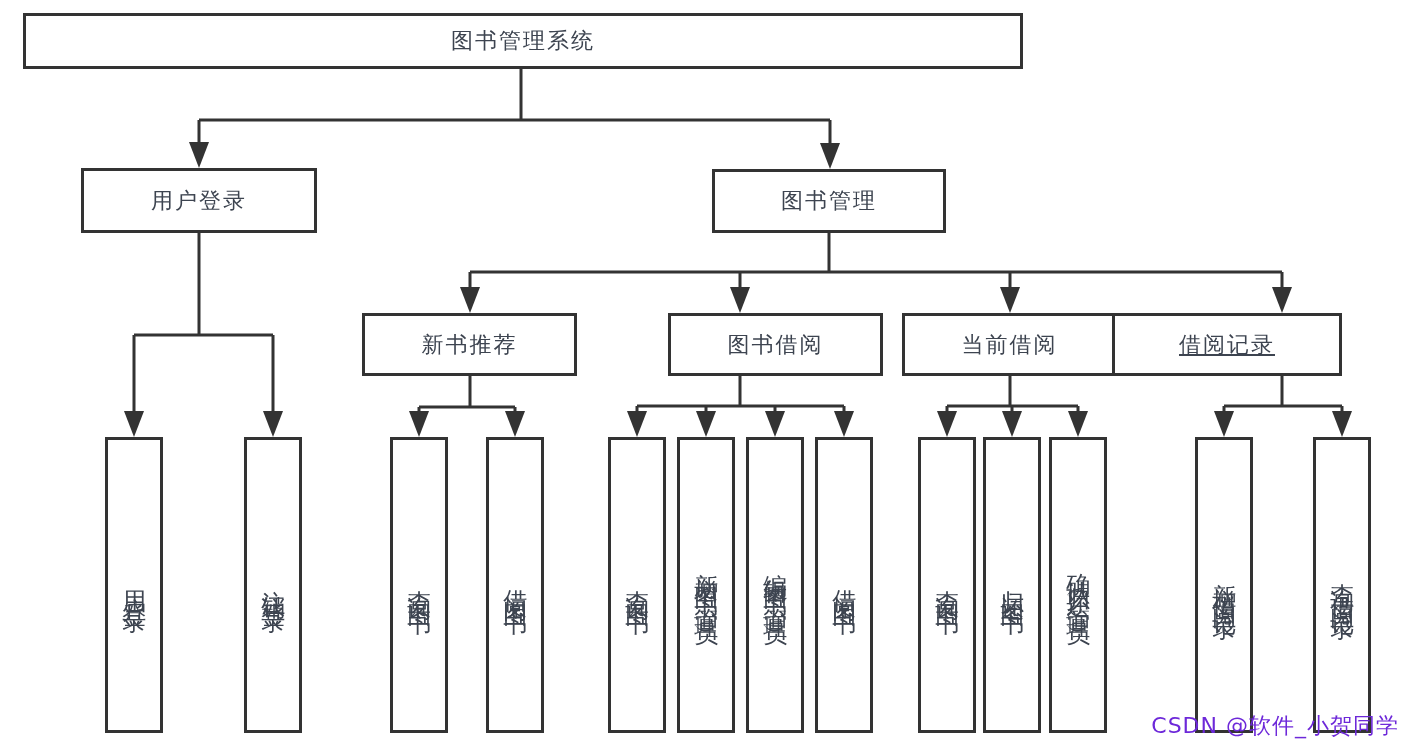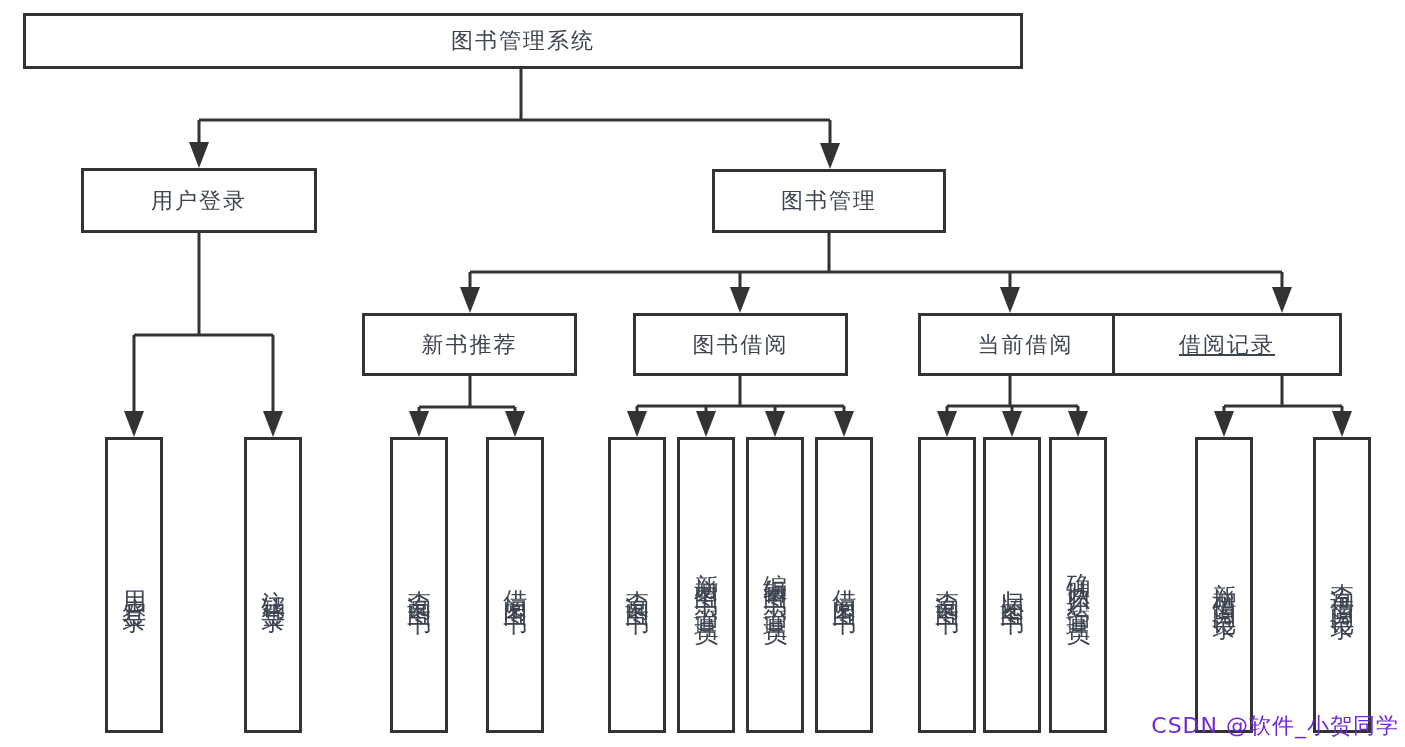--- a/index.html
+++ b/index.html
@@ -45,22 +45,22 @@
     font-size: 24px;
     letter-spacing: 7px;
     line-height: 1.1;
   }
   
   .n-root        { left: 23px;   top: 13px;  width: 1000px; height: 56px; }
   .n-user-login  { left: 81px;   top: 168px; width: 236px;  height: 65px; }
   .n-book-mgmt   { left: 712px;  top: 169px; width: 234px;  height: 64px; }
   .n-l3          { top: 313px; width: 215px; height: 63px; }
   .n-new-books   { left: 362px; }
-  .n-book-borrow { left: 633px; }
-  .n-cur-borrow  { left: 902px; margin-left: 16px; }
+  .n-book-borrow { left: 668px; }
+  .n-cur-borrow  { left: 902px; }
   .n-records     { left: 1112px; width: 230px; text-decoration: underline; }
   .leaf          { top: 437px; width: 58px; height: 296px; }
   .lf-1a { left: 105px; }
   .lf-1b { left: 244px; }
   .lf-2a { left: 390px; }
   .lf-2b { left: 486px; }
   .lf-3a { left: 608px; }
   .lf-3b { left: 677px; }
   .lf-3c { left: 746px; }
   .lf-3d { left: 815px; }

